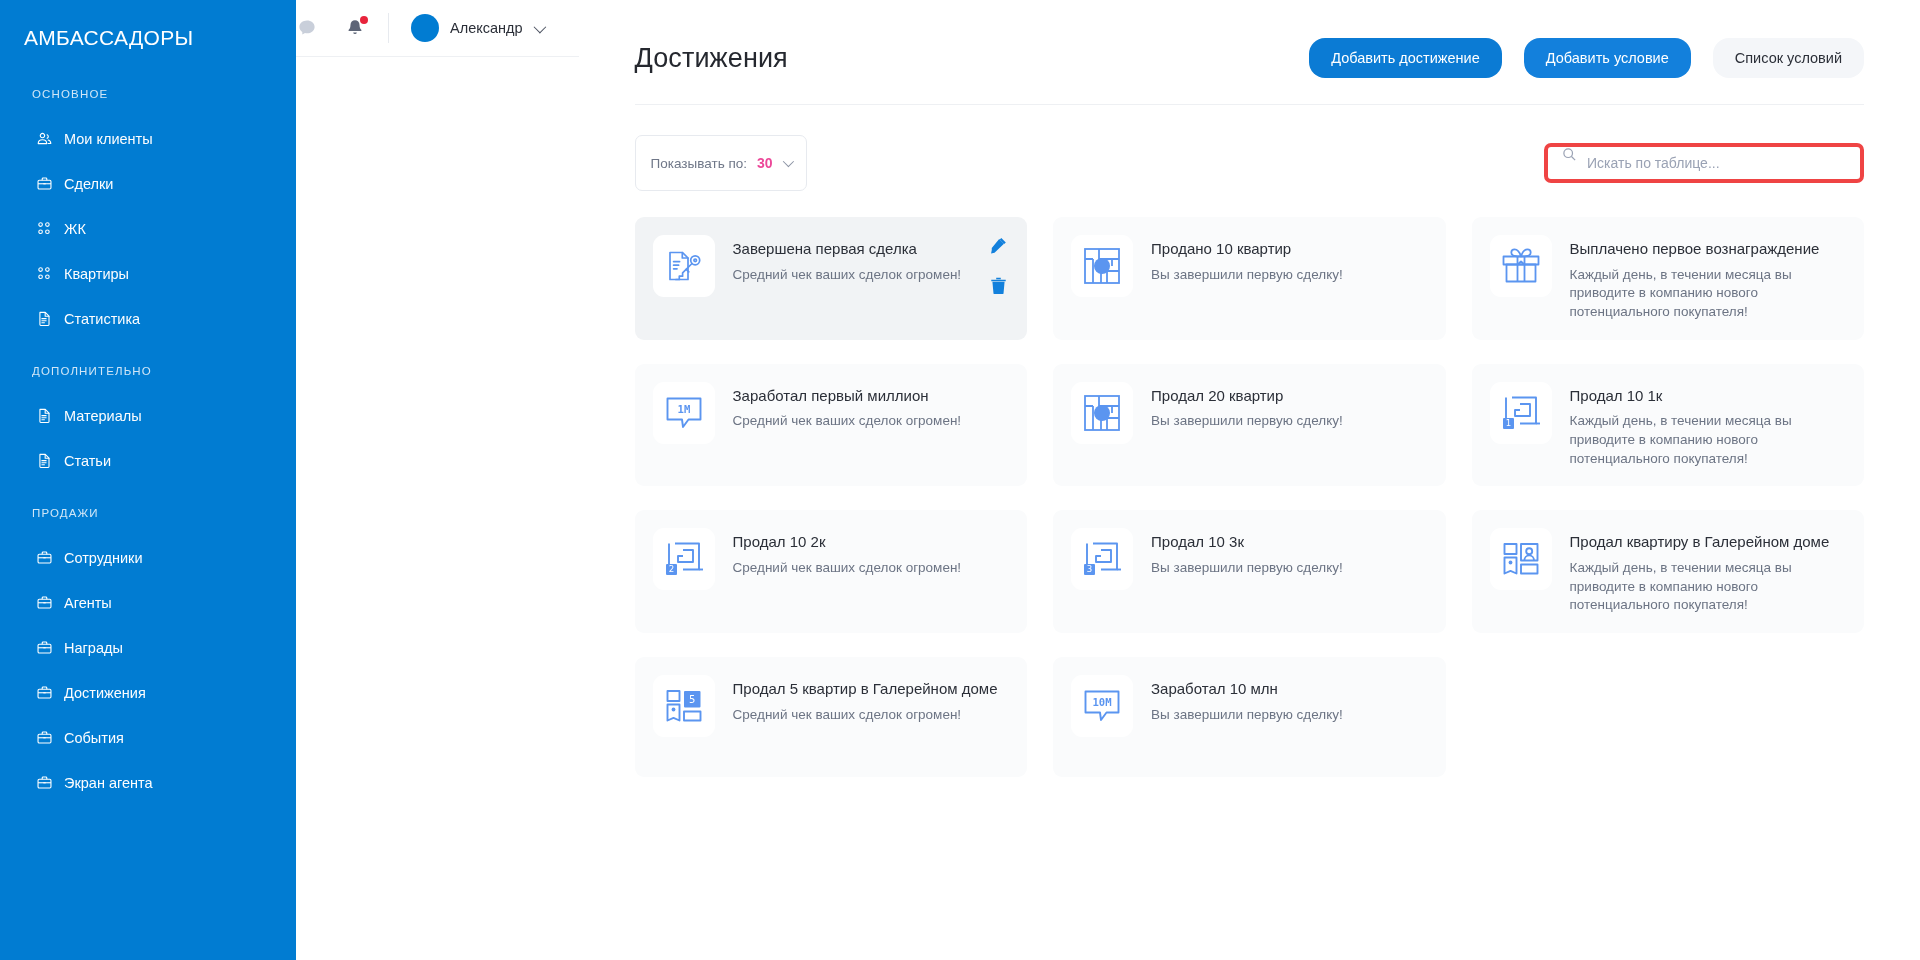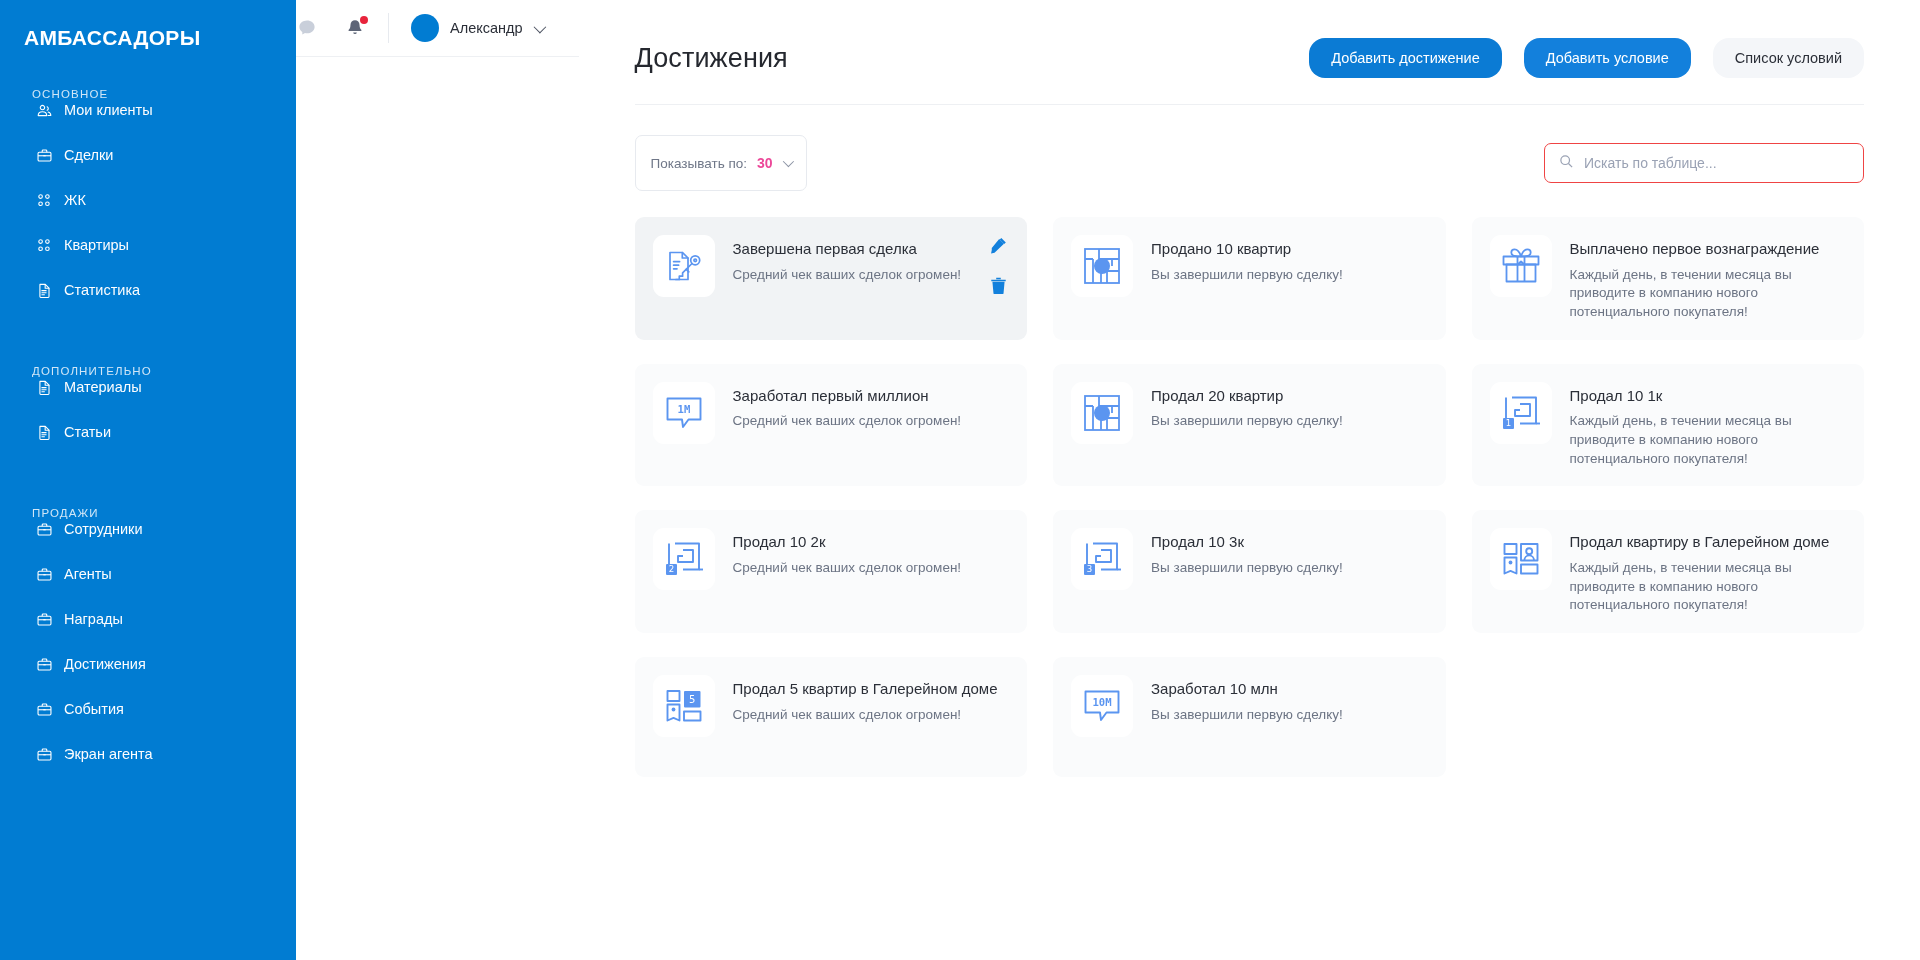--- a/index.html
+++ b/index.html
@@ -3,24 +3,24 @@
 <meta charset="utf-8">
 <title>Достижения</title>
 <style>
   *{box-sizing:border-box;margin:0;padding:0}
   html,body{width:1920px;height:960px;overflow:hidden}
   body{font-family:"Liberation Sans","DejaVu Sans",sans-serif;background:#ffffff;color:#2b2f38;-webkit-font-smoothing:antialiased}
   .app{display:flex;width:1920px;height:960px}
 
   
   .sidebar{width:296px;flex:0 0 296px;background:#017CD2;color:#fff;padding-top:18px;position:relative}
-  .brand{font-size:21px;font-weight:bold;letter-spacing:.3px;padding:8px 0 0 24px;color:#fff}
+  .brand{font-size:21px;font-weight:normal;letter-spacing:.3px;padding:8px 0 0 24px;color:#fff}
   .nav-group{margin-top:38px}
   .group-title{font-size:11.5px;letter-spacing:1.15px;color:#e3f0fb;padding:0 0 2px 32px;text-transform:uppercase;opacity:.92}
-  .nav-item{display:flex;align-items:flex-start;gap:11px;height:45px;padding:0 0 0 36px;font-size:14.5px;color:#fdfdfe;cursor:pointer}
+  .nav-item{display:flex;align-items:flex-end;gap:11px;height:45px;padding:0 0 0 36px;font-size:14.5px;color:#fdfdfe;cursor:pointer}
   .nav-item .ico{width:17px;height:17px;flex:0 0 17px;display:block}
   .nav-item .ico svg{display:block;width:17px;height:17px}
   .nav-label{white-space:nowrap}
 
   
   .main{flex:1;min-width:0;background:#fff;display:flex;flex-direction:row}
   .topbar{height:57px;flex:0 0 57px;border-bottom:1px solid #eef0f3;display:flex;align-items:center;justify-content:flex-end;padding-right:36px;gap:0}
   .topbar-icons{display:flex;align-items:center;gap:26px}
   .ticon{width:22px;height:22px;display:flex;align-items:center;justify-content:center;cursor:pointer;position:relative}
   .badge-dot{position:absolute;top:-1px;right:-2px;width:8px;height:8px;border-radius:50%;background:#e8243c}
@@ -37,21 +37,21 @@
   .btn{border:none;border-radius:16px;font-size:14.5px;cursor:pointer;font-family:inherit;height:40px;padding:0 22px;white-space:nowrap}
   .btn-primary{background:#0B7BD4;color:#fff}
   .btn-primary2{background:#1380DC;color:#fff}
   .btn-ghost{background:#f4f6f9;color:#2b2f38}
 
   .toolbar{display:flex;align-items:center;justify-content:space-between;padding:30px 0 26px 0}
   .select{display:flex;align-items:center;gap:10px;height:56px;border:1px solid #e7eaef;border-radius:7px;padding:0 15px;cursor:pointer;background:#fff}
   .select .lbl{font-size:13.5px;color:#6f7788}
   .select .val{font-size:14px;color:#ec4899;font-weight:bold}
   .chev{width:8px;height:8px;border-right:1.5px solid #8b93a4;border-bottom:1.5px solid #8b93a4;transform:rotate(45deg) translateY(-2px)}
-  .search{display:flex;align-items:center;gap:10px;width:320px;height:40px;border:1px solid #ef4444;border-radius:7px;padding:0 14px;background:#fff}
+  .search{display:flex;gap:10px;width:320px;height:40px;border:4px solid #ef4444;border-radius:7px;padding:0 14px;background:#fff}
   .search input{border:none;outline:none;font-family:inherit;font-size:14px;color:#4a5163;background:transparent;width:100%}
   .search input::placeholder{color:#9aa2b4}
 
   
   .grid{display:grid;grid-template-columns:repeat(3,1fr);column-gap:26px;row-gap:24px}
   .card{position:relative;display:flex;gap:18px;background:#fafbfc;border-radius:9px;padding:18px 18px 18px 18px;min-height:120px}
   .card.hovered{background:#f1f3f5}
   .card .thumb{width:62px;height:62px;flex:0 0 62px;background:#fff;border-radius:11px;display:flex;align-items:center;justify-content:center}
   .card .thumb svg{display:block}
   .card .body{padding-top:5px;min-width:0}

